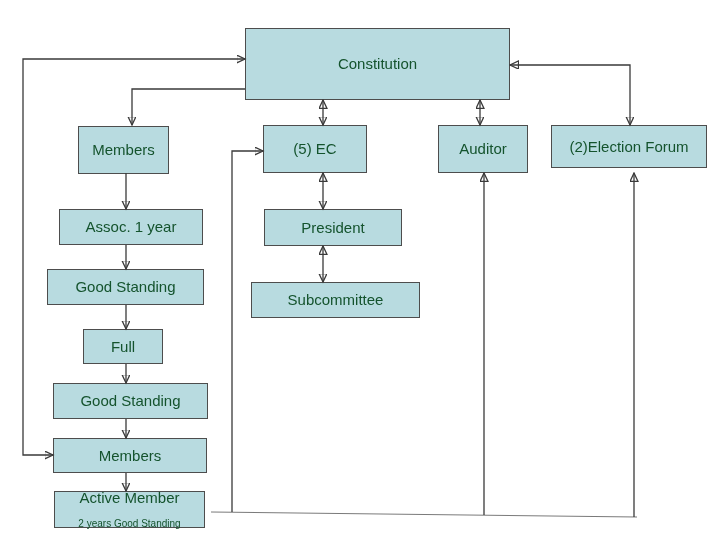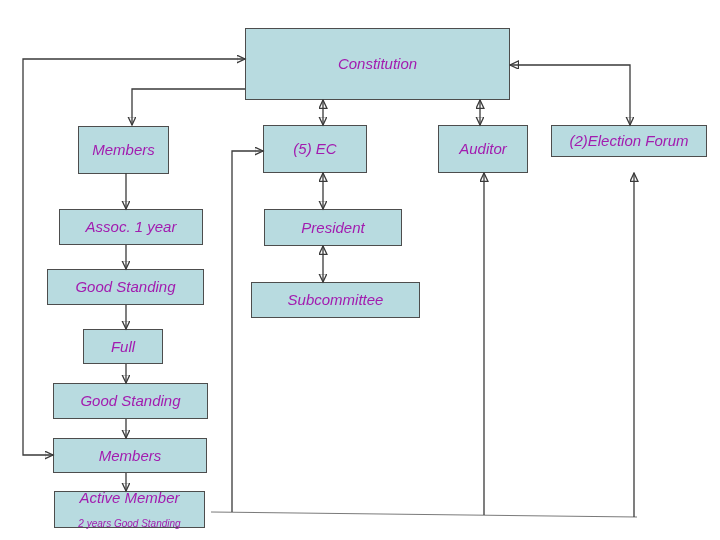--- a/index.html
+++ b/index.html
@@ -17,24 +17,23 @@
   .node {
     position: absolute;
     box-sizing: border-box;
     background: var(--box-fill, #b8dbe0);
     border: 1.5px solid var(--box-border, #4d4d4d);
     display: flex;
     flex-direction: column;
     align-items: center;
     justify-content: center;
     font-size: 15px;
-    color: #a21caf;
+    color: #14532d;
     text-align: center;
     line-height: 1.15;
-    font-style: italic;
   }
   .node .sublabel {
     font-size: 10px;
     margin-top: 12px;
   }
   #edges {
     position: absolute;
     left: 0; top: 0;
     width: 720px;
     height: 540px;
@@ -64,21 +63,21 @@
   </div>
 
   <div class="node" style="left:263px; top:125px; width:104px; height:48px;">
     <span>(5) EC</span>
   </div>
 
   <div class="node" style="left:438px; top:125px; width:90px;  height:48px;">
     <span>Auditor</span>
   </div>
 
-  <div class="node" style="left:551px; top:125px; width:156px; height:32px;">
+  <div class="node" style="left:551px; top:125px; width:156px; height:43px;">
     <span>(2)Election Forum</span>
   </div>
 
   <div class="node" style="left:59px;  top:209px; width:144px; height:36px;">
     <span>Assoc. 1 year</span>
   </div>
 
   <div class="node" style="left:47px;  top:269px; width:157px; height:36px;">
     <span>Good Standing</span>
   </div>

